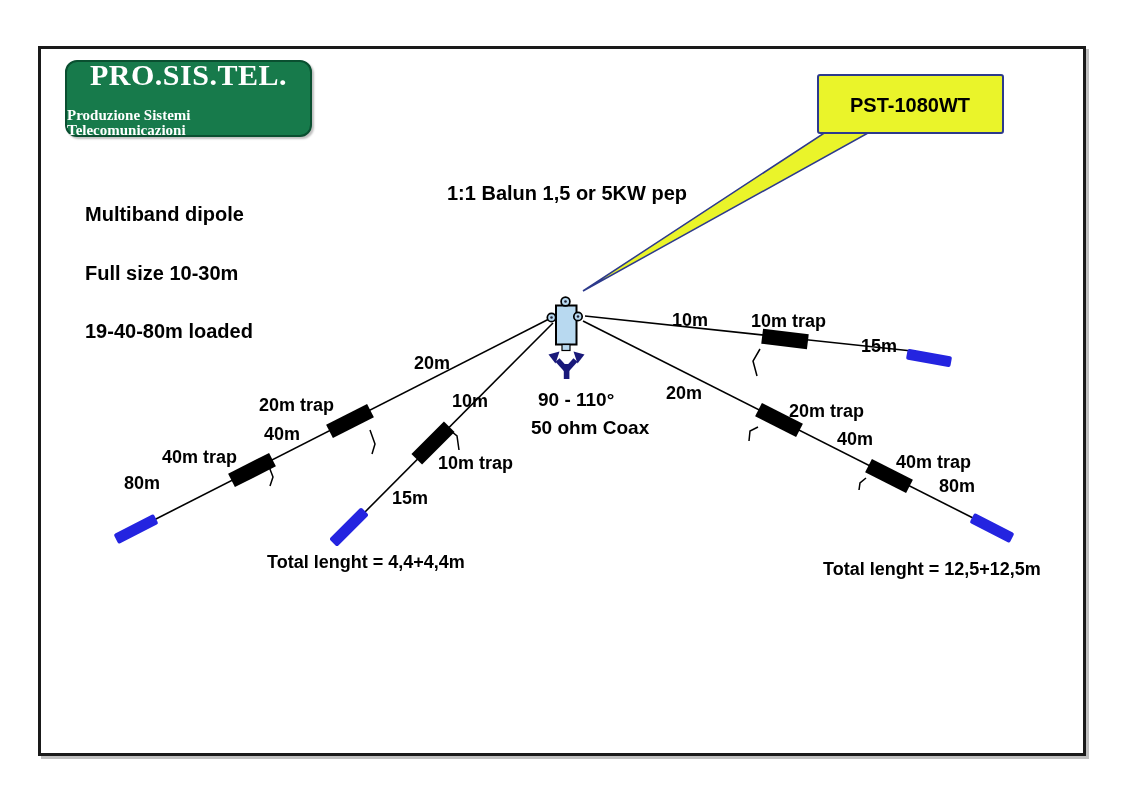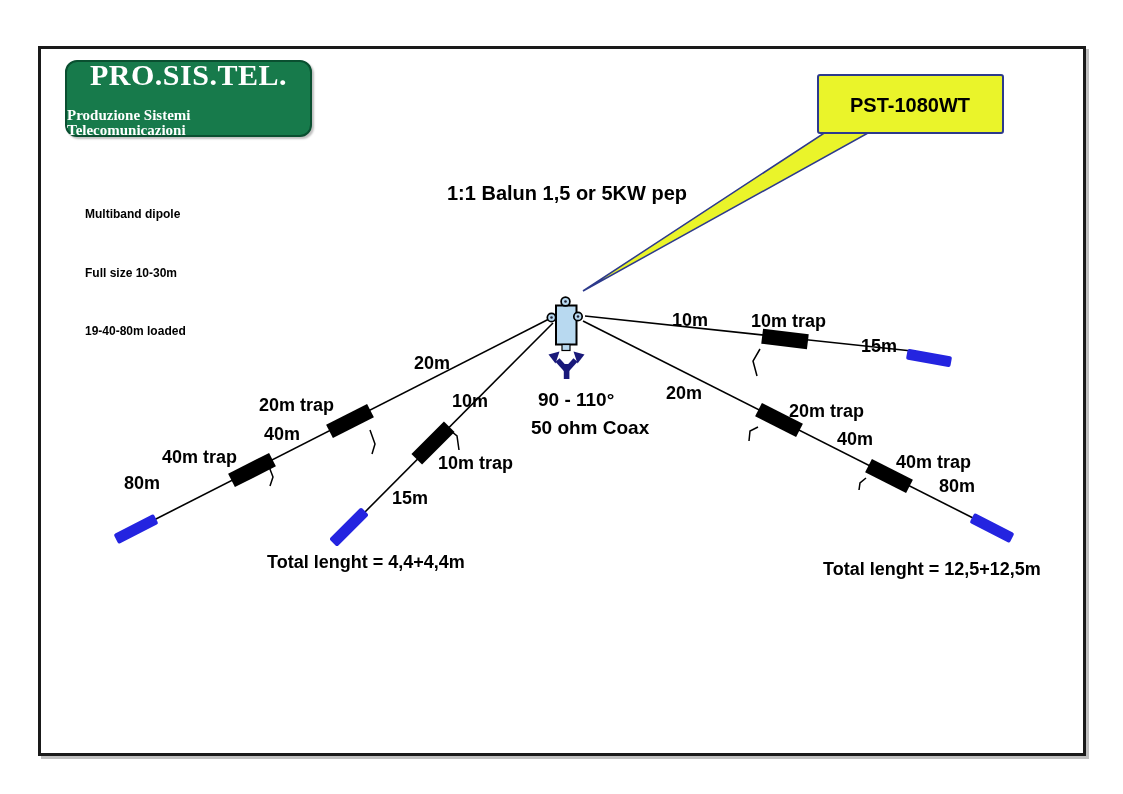--- a/index.html
+++ b/index.html
@@ -8,21 +8,21 @@
   .frame{position:absolute;left:38px;top:46px;width:1042px;height:704px;
          border:3px solid #1a1a1a;background:#ffffff;box-shadow:3px 3px 0 rgba(140,140,140,.55);}
   .logo{position:absolute;left:65px;top:60px;width:247px;height:77px;background:#177a4b;
         border:2px solid #0a4f30;border-radius:12px;box-sizing:border-box;
         display:flex;flex-direction:column;align-items:center;justify-content:center;
         box-shadow:2px 2px 2px rgba(0,0,0,.25);}
   .logo-title{font-family:"Liberation Serif",serif;font-weight:bold;color:#ffffff;
         font-size:30px;line-height:32px;letter-spacing:.5px;}
   .logo-subtitle{font-family:"Liberation Serif",serif;font-weight:bold;color:#ffffff;
         font-size:15px;line-height:15px;margin-top:17px;}
-  .info{position:absolute;left:85px;top:166px;font-size:12px;font-weight:bold;
+  .info{position:absolute;left:85px;top:166px;font-size:20px;font-weight:bold;
         color:#000;line-height:19.5px;white-space:pre;}
   svg.diagram{position:absolute;left:0;top:0;width:1123px;height:794px;}
   text{font-family:"Liberation Sans",sans-serif;font-weight:bold;fill:#000000;}
   .lbl{font-size:18px;}
   .lbl-big{font-size:20px;}
   .lbl-mid{font-size:19px;}
   .callout-text{font-size:20px;}
 </style>
 </head>
 <body>

